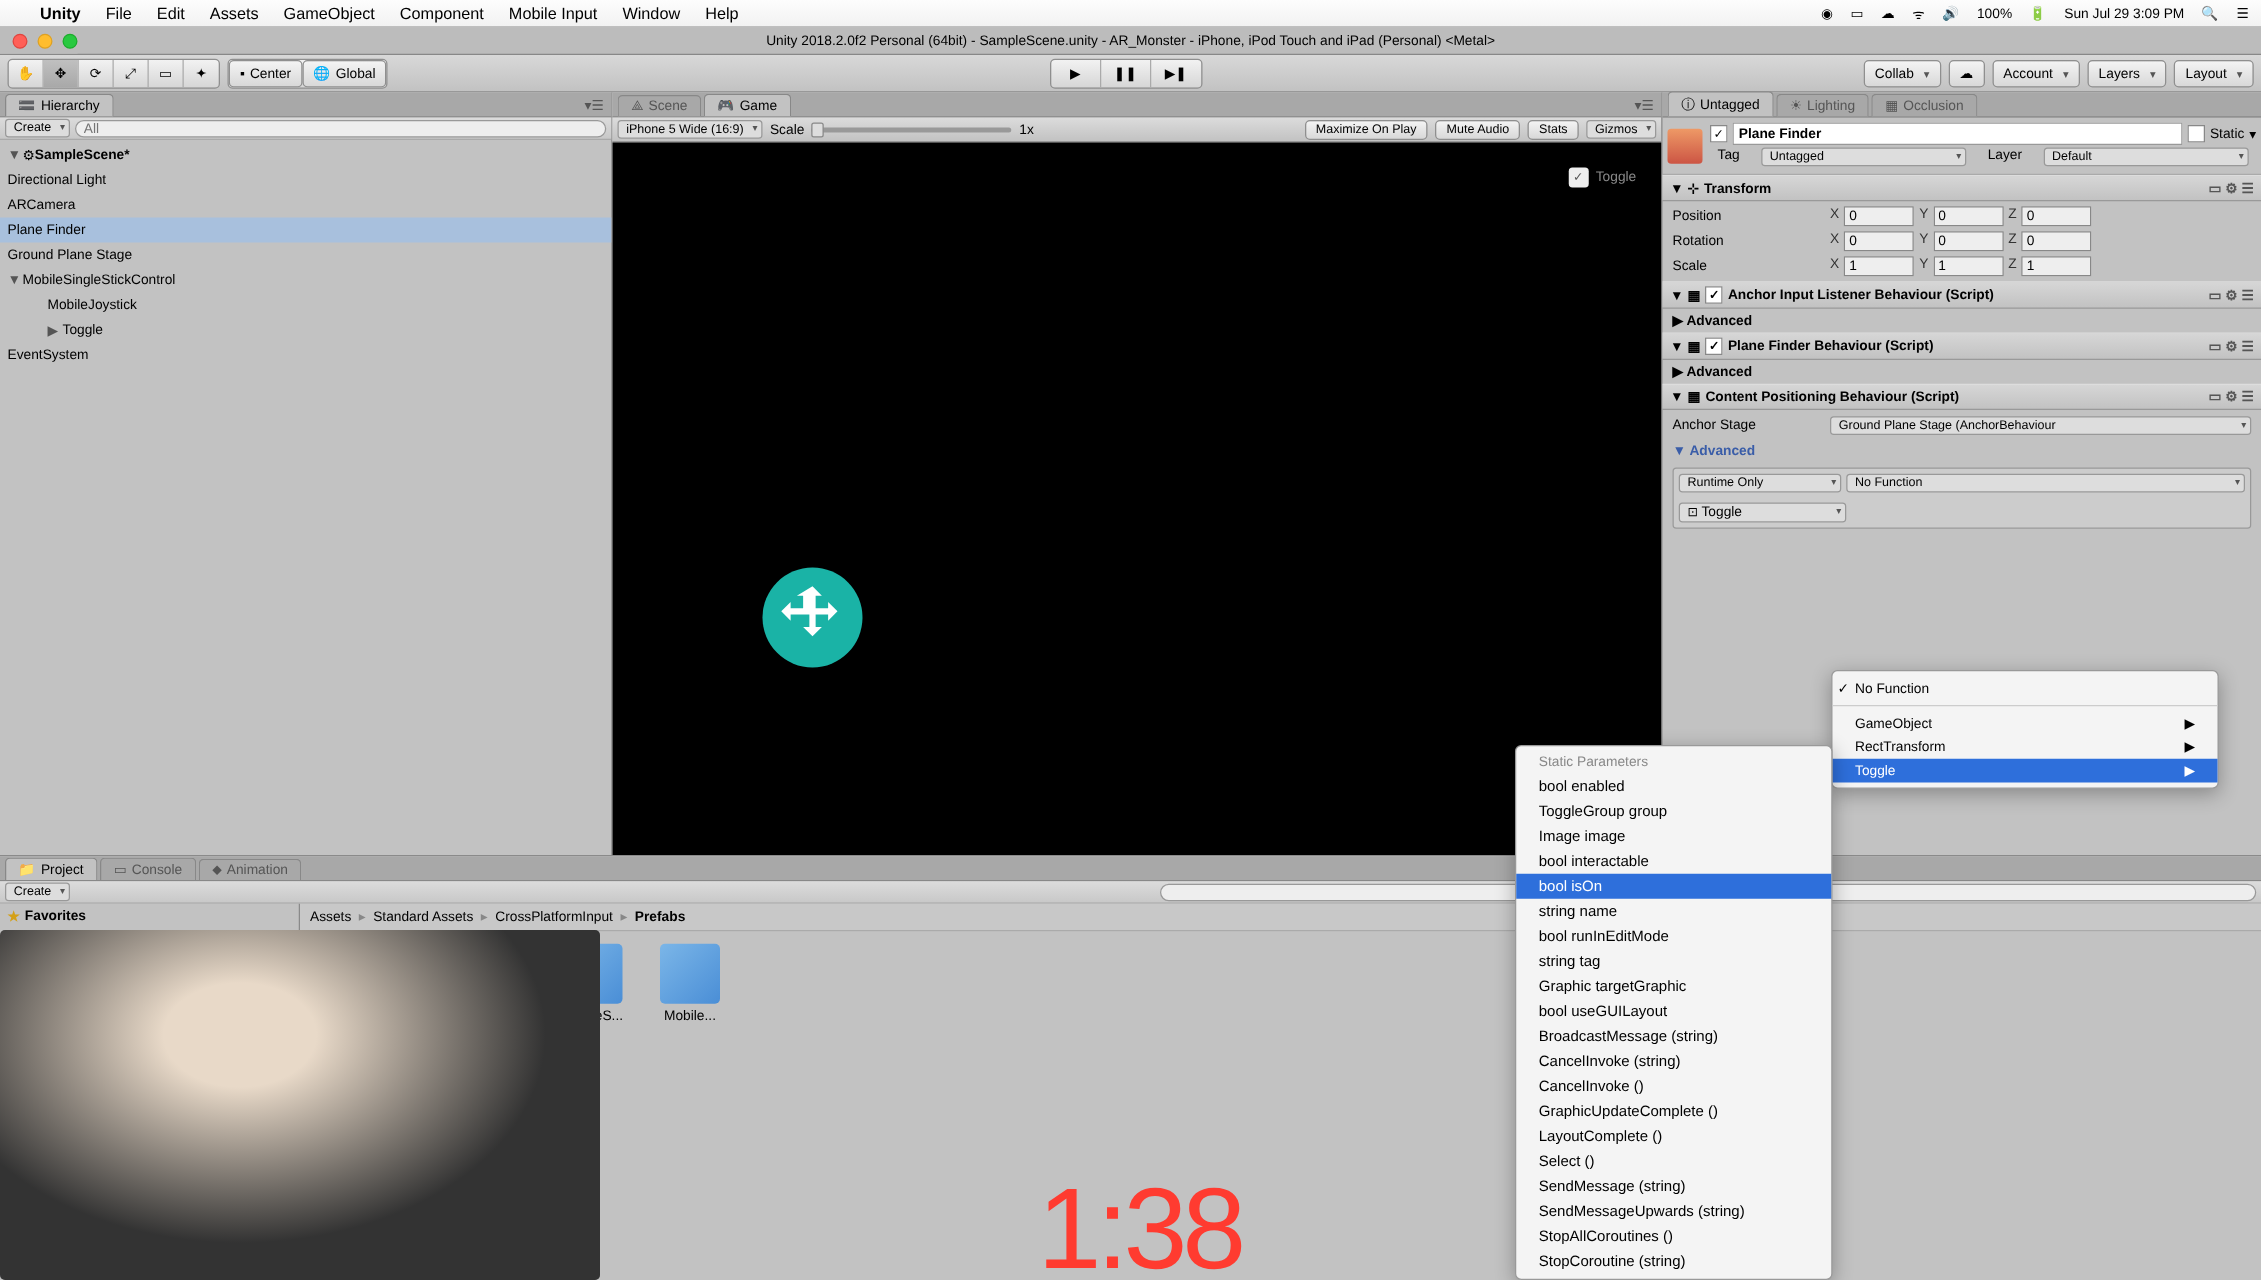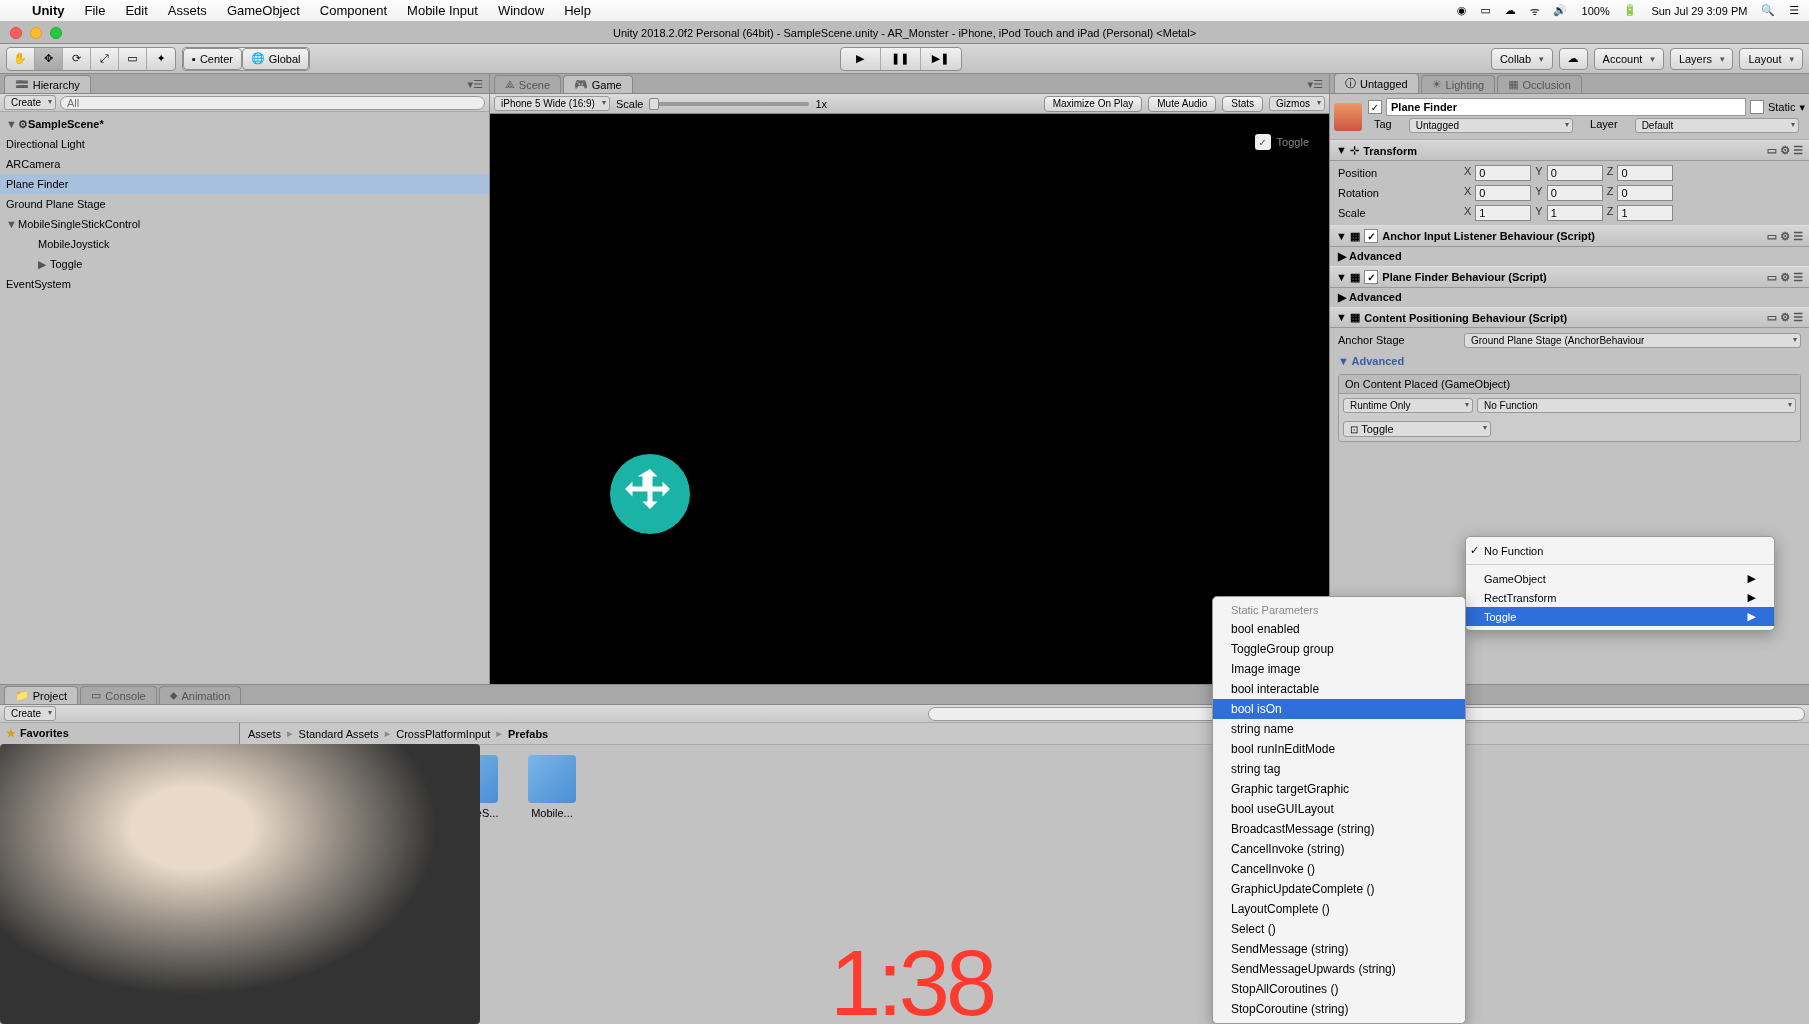--- a/index.html
+++ b/index.html
@@ -309,27 +309,26 @@
     <div class="advanced-plain">▶ <span>Advanced</span></div>
     <div class="comp-hdr">▼ ▦ <span>Content Positioning Behaviour (Script)</span><span class="gear">▭ ⚙ ☰</span></div>
     <div class="comp-body">
       <div class="field-row">
           <label>Anchor Stage</label>
           <span class="dd" style="flex:1">Ground Plane Stage (AnchorBehaviour</span>
         </div>
     </div>
     <div class="advanced">▼ <span>Advanced</span></div>
     <div class="event-box">
-      <div class="event-hdr">On Content Placed (GameObject)</div>
       <div class="event-row">
         <span class="dd" style="width:130px;flex:none">Runtime Only</span>
         <span class="dd">No Function</span>
       </div>
       <div class="event-row">
-        <span class="dd" style="width:148px;flex:none">⊡ <span>Toggle</span></span>
+        <span class="dd" style="width:134px;flex:none">⊡ <span>Toggle</span></span>
       </div>
     </div>
   </div>
 </div>
 
 <div class="bottom">
   <div class="panel" style="flex:1; flex-direction:column;">
     <div class="panel-tabs">
       <div class="ptab">📁 <span>Project</span></div>
       <div class="ptab inactive">▭ <span>Console</span></div>

